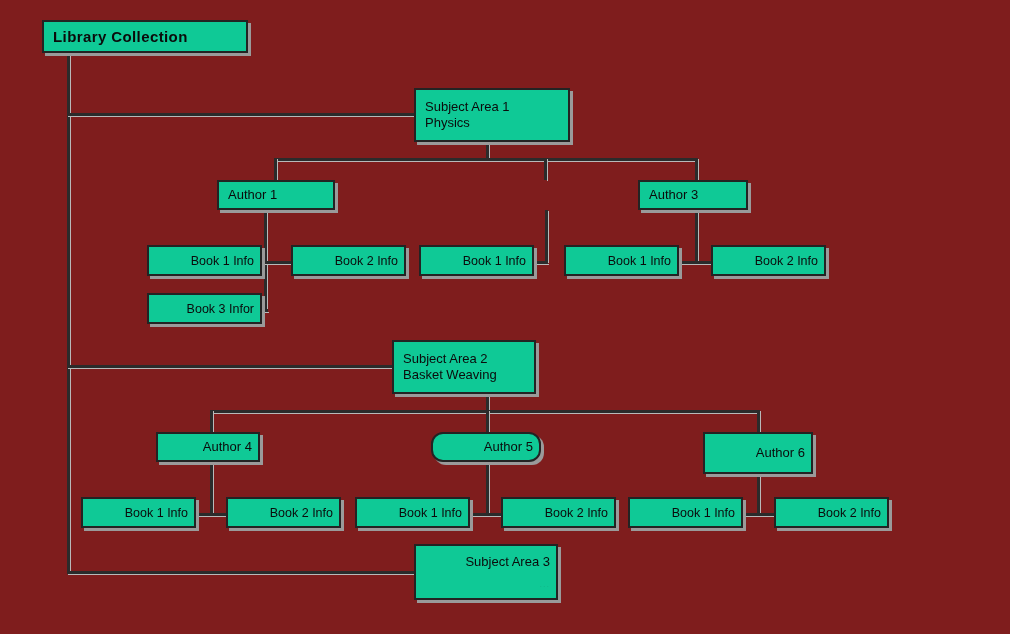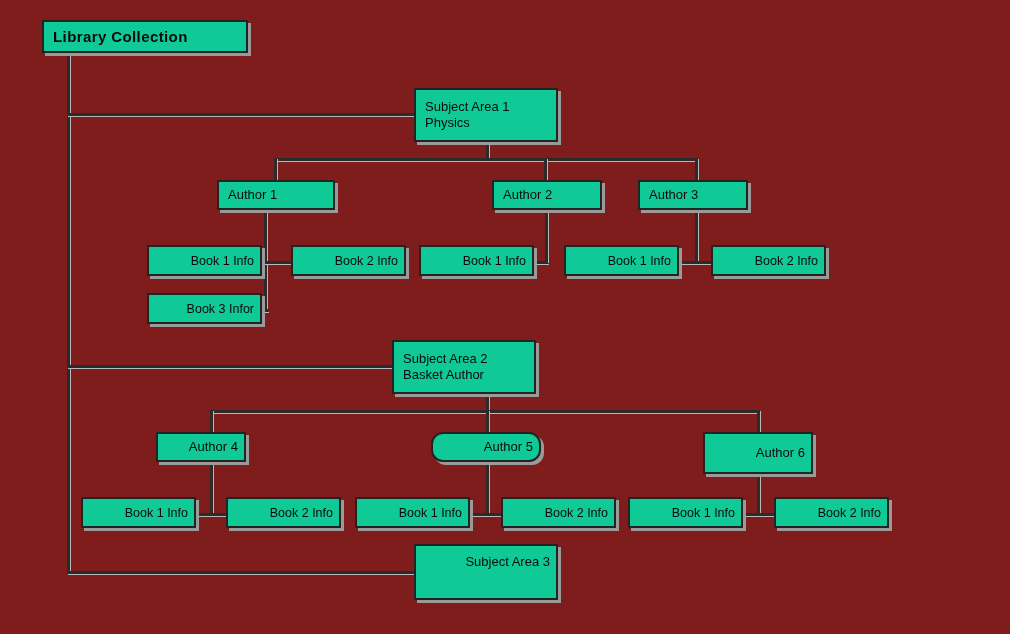--- a/index.html
+++ b/index.html
@@ -124,31 +124,28 @@
   <div class="line line-v" style="left:486px; top:462px; height:52px;"></div>
   <div class="line line-h" style="left:469px; top:513px; width:34px;"></div>
 
   <div class="line line-v" style="left:757px; top:462px; height:52px;"></div>
   <div class="line line-h" style="left:742px; top:513px; width:34px;"></div>
 
   <div class="node root align-left" style="left:42px; top:20px; width:206px; height:33px;">
     <div class="ln">Library Collection</div>
   </div>
 
-  <div class="node subject align-left" style="left:414px; top:88px; width:144px; height:54px;">
+  <div class="node subject align-left" style="left:414px; top:88px; width:156px; height:54px;">
     <div class="ln">Subject Area 1</div>
     <div class="ln">Physics</div>
   </div>
 
   <div class="node author align-left" style="left:217px; top:180px; width:118px; height:30px;">
     <div class="ln">Author 1</div>
   </div>
-  <div class="node author align-left" style="left:492px; top:180px; width:110px; height:30px;">
-    <div class="ln">Author 2</div>
-  </div>
   <div class="node author align-left" style="left:638px; top:180px; width:110px; height:30px;">
     <div class="ln">Author 3</div>
   </div>
 
   <div class="node book align-center" style="left:147px; top:245px; width:115px; height:31px;">
     <div class="ln">Book 1 Info</div>
   </div>
   <div class="node book align-center" style="left:291px; top:245px; width:115px; height:31px;">
     <div class="ln">Book 2 Info</div>
   </div>
@@ -162,24 +159,24 @@
 
   <div class="node book align-center" style="left:564px; top:245px; width:115px; height:31px;">
     <div class="ln">Book 1 Info</div>
   </div>
   <div class="node book align-center" style="left:711px; top:245px; width:115px; height:31px;">
     <div class="ln">Book 2 Info</div>
   </div>
 
   <div class="node subject align-left" style="left:392px; top:340px; width:144px; height:54px;">
     <div class="ln">Subject Area 2</div>
-    <div class="ln">Basket Author</div>
-  </div>
-
-  <div class="node author align-center" style="left:156px; top:432px; width:90px; height:30px;">
+    <div class="ln">Basket Weaving</div>
+  </div>
+
+  <div class="node author align-center" style="left:156px; top:432px; width:104px; height:30px;">
     <div class="ln">Author 4</div>
   </div>
   <div class="node author align-center" style="left:431px; top:432px; width:110px; height:30px;border-radius:12px;">
     <div class="ln">Author 5</div>
   </div>
   <div class="node author align-center" style="left:703px; top:432px; width:110px; height:42px;">
     <div class="ln">Author 6</div>
   </div>
 
   <div class="node book align-center" style="left:81px; top:497px; width:115px; height:31px;">

